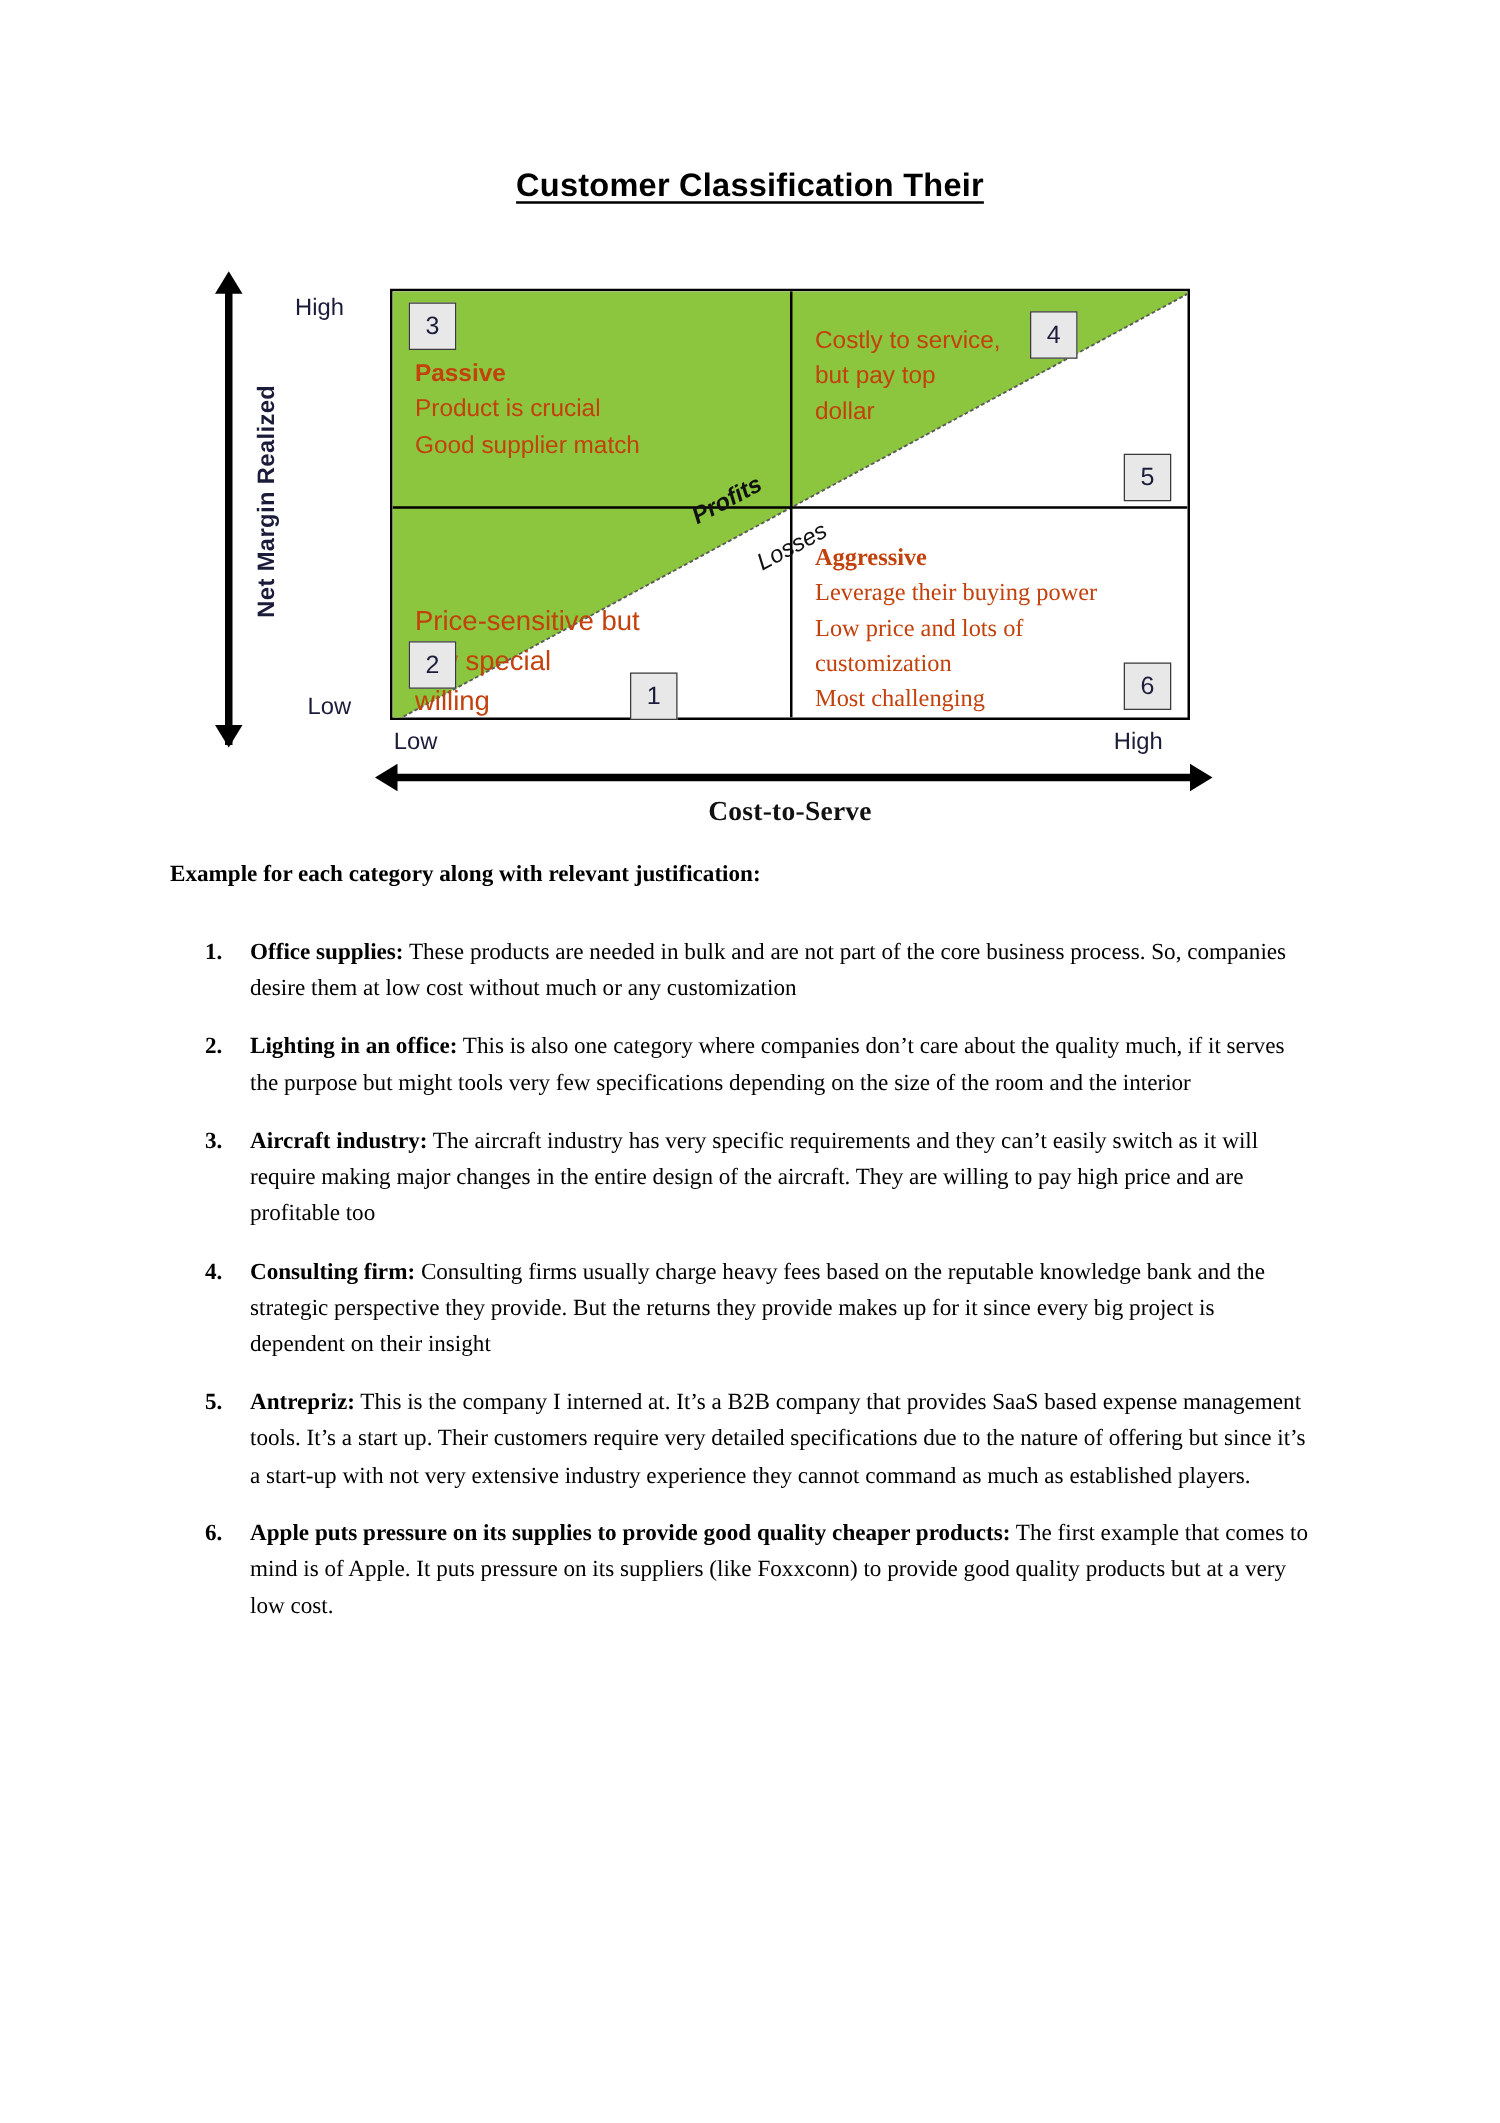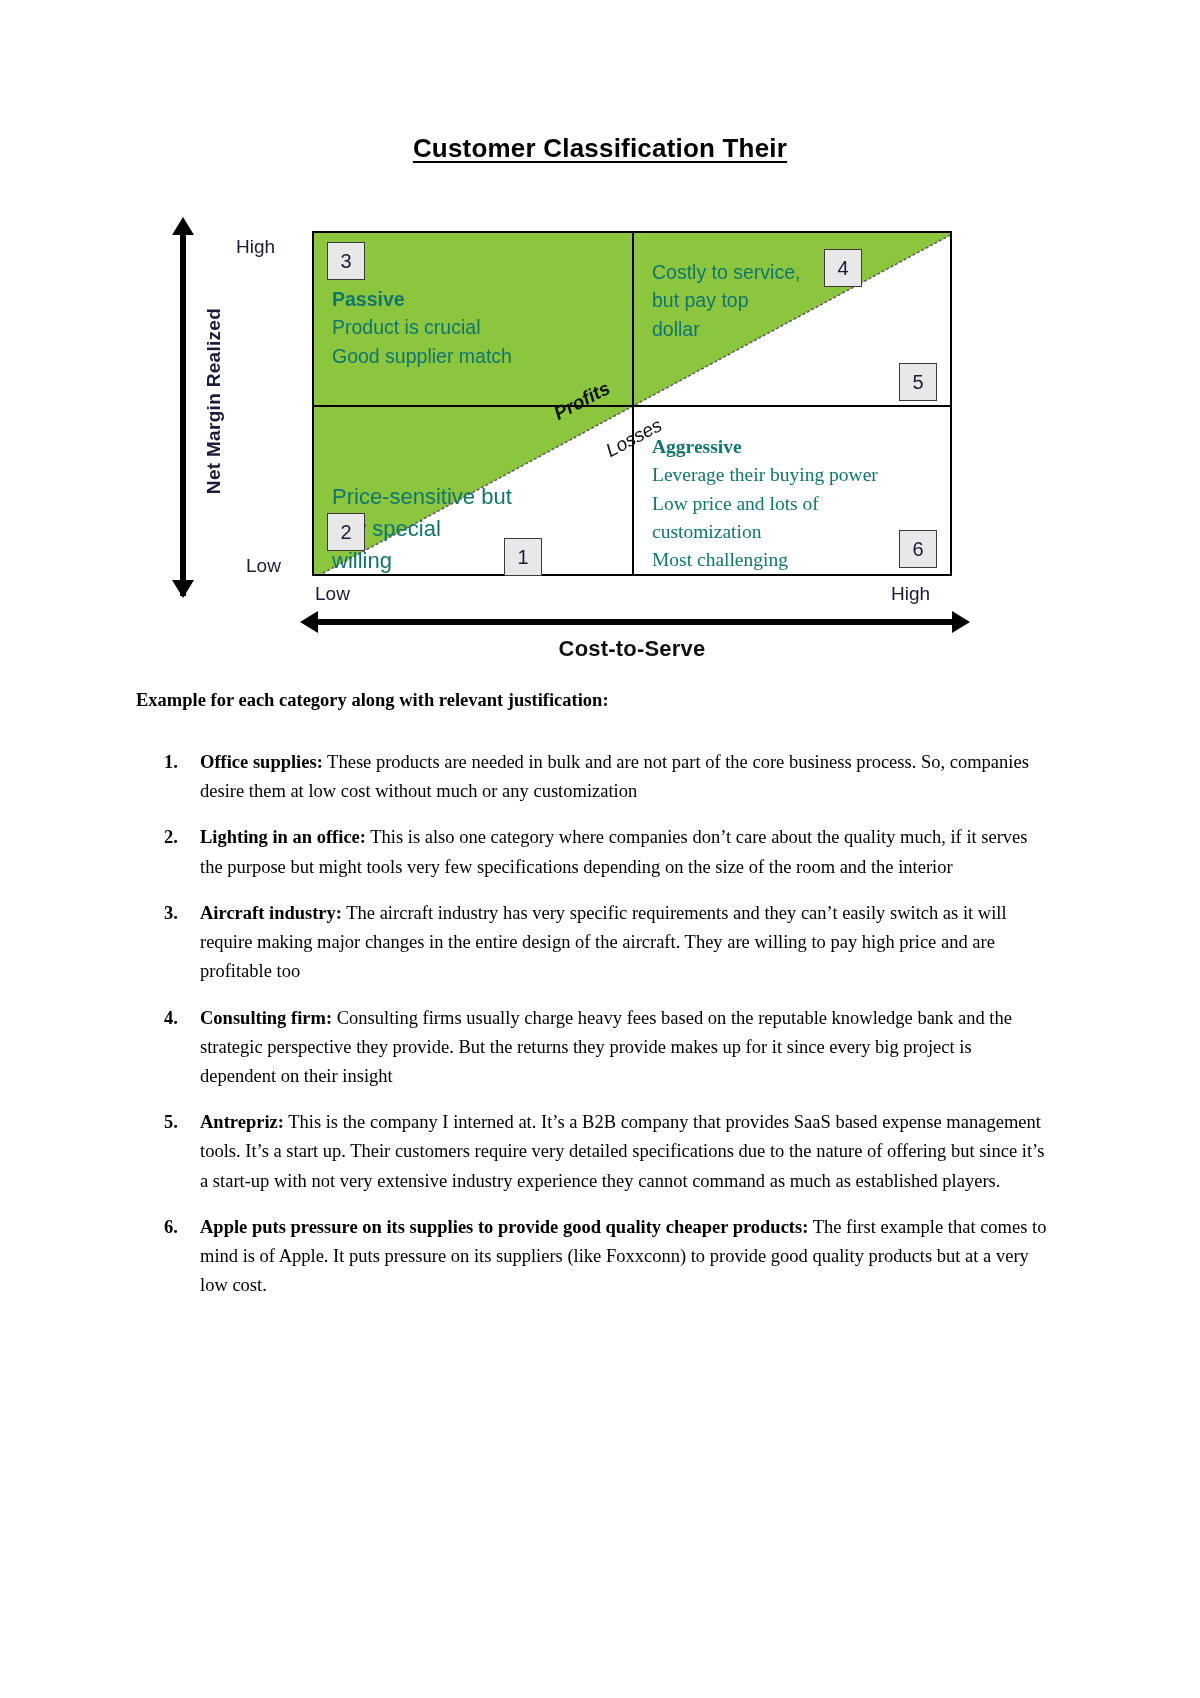--- a/index.html
+++ b/index.html
@@ -124,21 +124,21 @@
     left: 0;
     right: 0;
     height: 2px;
     background: #000;
   }
 
   .cell-text {
     position: absolute;
     font-size: 19.5px;
     line-height: 1.45;
-    color: #0f766e;
+    color: #c2410c;
     white-space: nowrap;
   }
   .cell-text .hd { font-weight: bold; display: block; }
   .cell-text .ln { display: block; }
 
   .diag-label {
     position: absolute;
     font-size: 19px;
     font-style: italic;
     color: #111;
@@ -211,20 +211,21 @@
   .x-label {
     position: absolute;
     left: 152px;
     top: 421px;
     width: 640px;
     text-align: center;
     font-size: 22px;
     font-weight: bold;
     color: #111;
     letter-spacing: 0.2px;
+    font-family: Liberation Serif, serif;
   }
 
   
   .section-heading {
     position: absolute;
     left: 136px;
     top: 690px;
     font-size: 18.5px;
     font-weight: bold;
     text-underline-offset: 2px;

